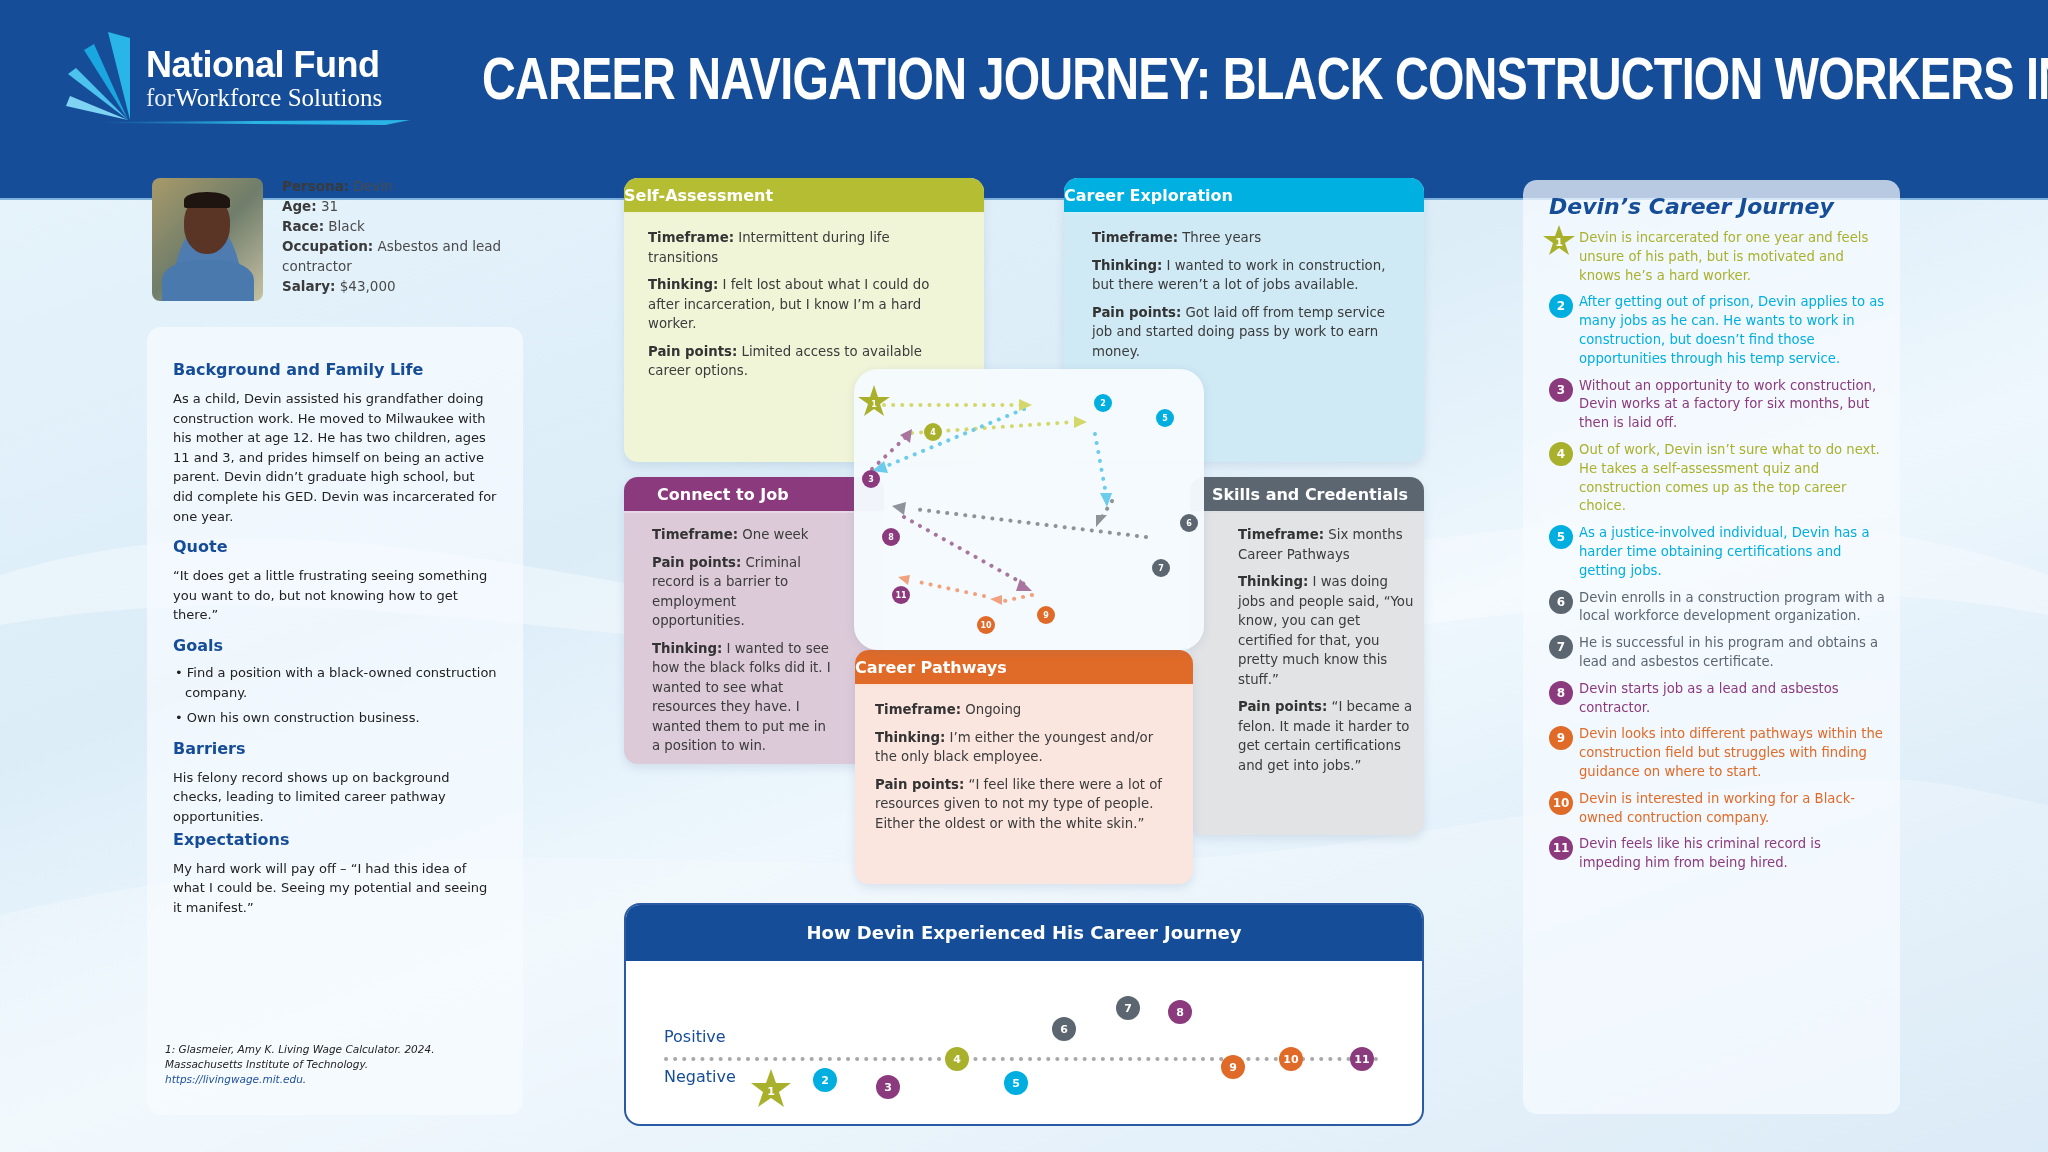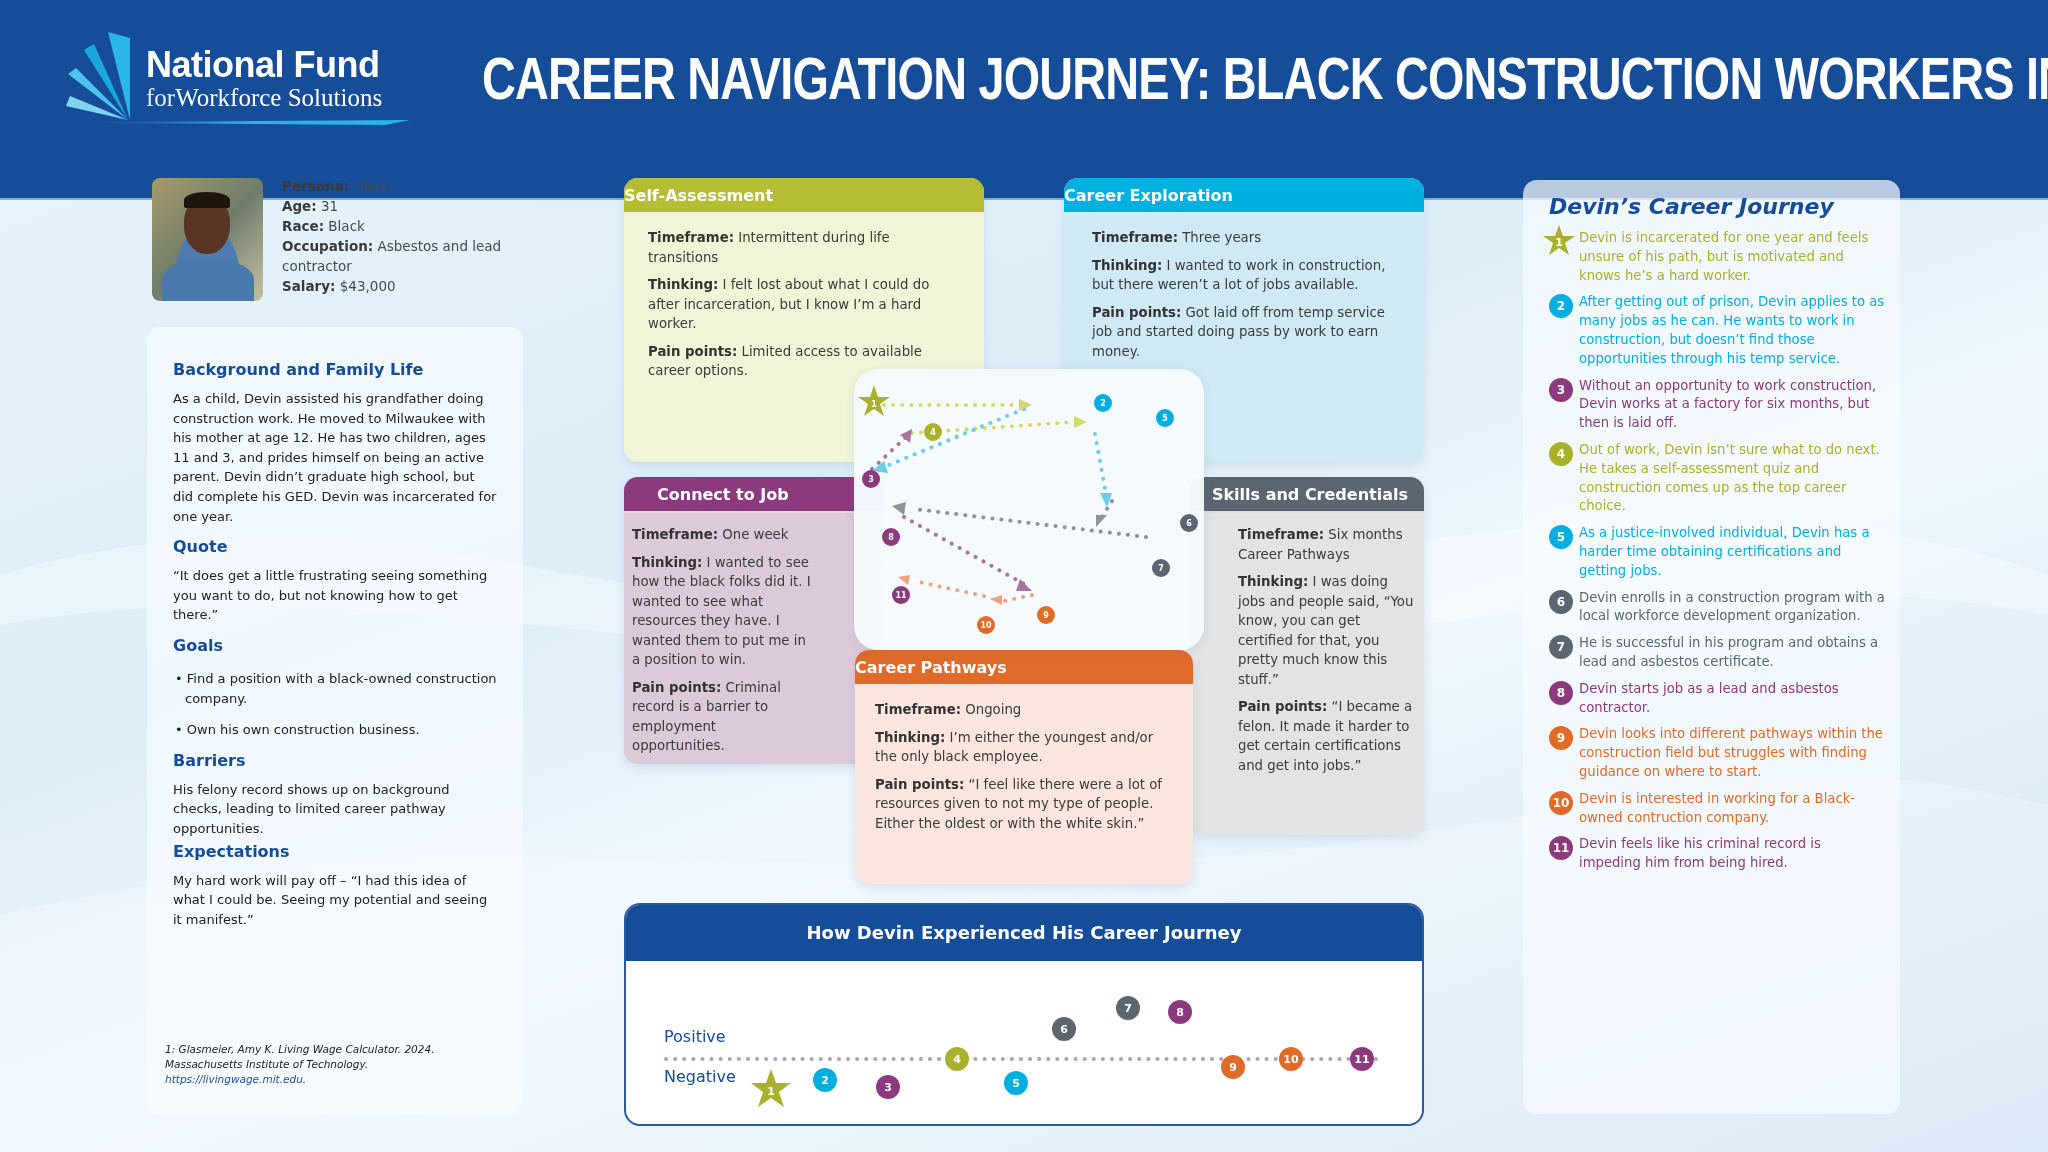--- a/index.html
+++ b/index.html
@@ -18,35 +18,35 @@
 .photo .head{position:absolute;left:32px;top:18px;width:46px;height:58px;border-radius:45% 45% 48% 48%;background:#5a3526}
 .photo .hair{position:absolute;left:32px;top:14px;width:46px;height:16px;border-radius:50% 50% 10% 10%;background:#1e1410}
 .photo .shirt{position:absolute;left:10px;top:82px;width:92px;height:50px;border-radius:40% 40% 0 0;background:#4a79ad}
 .persona-info{position:absolute;left:282px;top:176px;font-size:13.5px;line-height:20px;color:#4a4a4a;width:230px}
 .persona-info b{color:#3a3a3a}
 .panel{position:absolute;background:rgba(246,251,255,.72);border-radius:14px}
 .left-panel{left:147px;top:327px;width:376px;height:788px;padding:20px 26px}
 .sec-h{color:#164d98;font-weight:bold;font-size:16px;margin-top:10px;line-height:22px}
 .sec-h:first-child{margin-top:12px}
 .sec-p{font-size:13px;line-height:19.6px;color:#222;margin-top:8px}
-.goals li{list-style:none;padding-left:12px;text-indent:-10px;font-size:13px;line-height:19.6px;color:#222;margin-top:12px}
+.goals li{list-style:none;padding-left:12px;text-indent:-10px;font-size:13px;line-height:19.6px;color:#222;margin-top:6px}
 .footnote{position:absolute;left:18px;bottom:28px;font-size:10.5px;line-height:15px;font-style:italic;color:#222;width:340px}
 .footnote a{color:#1f4f9e;}
 .card{position:absolute;border-radius:14px;overflow:hidden;box-shadow:0 4px 10px rgba(80,110,150,.15)}
 .card-h{height:36px;color:#fff;font-weight:bold;font-size:16px;line-height:36px;text-align:left;border-bottom:2px solid rgba(255,255,255,.8)}
 .card-b{padding:14px 24px;font-size:13.3px;line-height:19.5px;color:#3b3b3b}
 .card-b p{margin-bottom:8px}
 .card-b b{color:#333}
 .c-self{left:624px;top:178px;width:360px;height:284px;background:#f1f5d8}
 .c-self .card-h{background:#b5bd33}
 .c-expl{left:1064px;top:178px;width:360px;height:284px;background:#cfeaf5}
 .c-expl .card-h{background:#00b0e0}
 .c-conn{left:624px;top:477px;width:260px;height:287px;background:#dccad9}
 .c-conn .card-h{background:#8b3a7d;text-align:left;padding-left:33px}
-.c-conn .card-b{padding:12px 20px 0 8px;width:232px}
+.c-conn .card-b{padding:12px 20px 0 28px;width:232px}
 .c-skill{left:1190px;top:477px;width:234px;height:358px;background:#e2e3e5}
 .c-skill .card-h{background:#5c6670;text-align:right;padding-right:16px}
 .c-skill .card-b{padding:12px 10px 0 48px}
 .c-path{left:855px;top:650px;width:338px;height:234px;background:#fae6df}
 .c-path .card-h{background:#e06a27}
 .c-path .card-b{padding:14px 20px}
 .map{position:absolute;left:854px;top:369px;width:350px;height:281px;background:rgba(245,250,254,.97);border-radius:24px;box-shadow:0 2px 10px rgba(90,120,160,.15)}
 .map svg{position:absolute;left:0;top:0}
 .exp{position:absolute;left:624px;top:903px;width:800px;height:223px;background:#fff;border:2px solid #2a5aa3;border-radius:16px;overflow:hidden}
 .exp-h{height:56px;background:#164d98;color:#fff;font-weight:bold;font-size:18px;line-height:56px;text-align:center}
@@ -125,22 +125,22 @@
   <div class="card-b" style="padding-left:28px">
     <p><b>Timeframe:</b> <span>Three years</span></p>
     <p><b>Thinking:</b> <span>I wanted to work in construction, but there weren’t a lot of jobs available.</span></p>
     <p><b>Pain points:</b> <span>Got laid off from temp service job and started doing pass by work to earn money.</span></p>
   </div>
 </div>
 <div class="card c-conn">
   <div class="card-h">Connect to Job</div>
   <div class="card-b">
     <p><b>Timeframe:</b> <span>One week</span></p>
+    <p style="width:180px"><b>Pain points:</b> <span>Criminal record is a barrier to employment opportunities.</span></p>
     <p style="width:180px"><b>Thinking:</b> <span>I wanted to see how the black folks did it. I wanted to see what resources they have. I wanted them to put me in a position to win.</span></p>
-    <p style="width:180px"><b>Pain points:</b> <span>Criminal record is a barrier to employment opportunities.</span></p>
   </div>
 </div>
 <div class="card c-skill">
   <div class="card-h">Skills and Credentials</div>
   <div class="card-b">
     <p><b>Timeframe:</b> <span>Six months Career Pathways</span></p>
     <p><b>Thinking:</b> <span>I was doing jobs and people said, “You know, you can get certified for that, you pretty much know this stuff.”</span></p>
     <p><b>Pain points:</b> <span>“I became a felon. It made it harder to get certain certifications and get into jobs.”</span></p>
   </div>
 </div>

